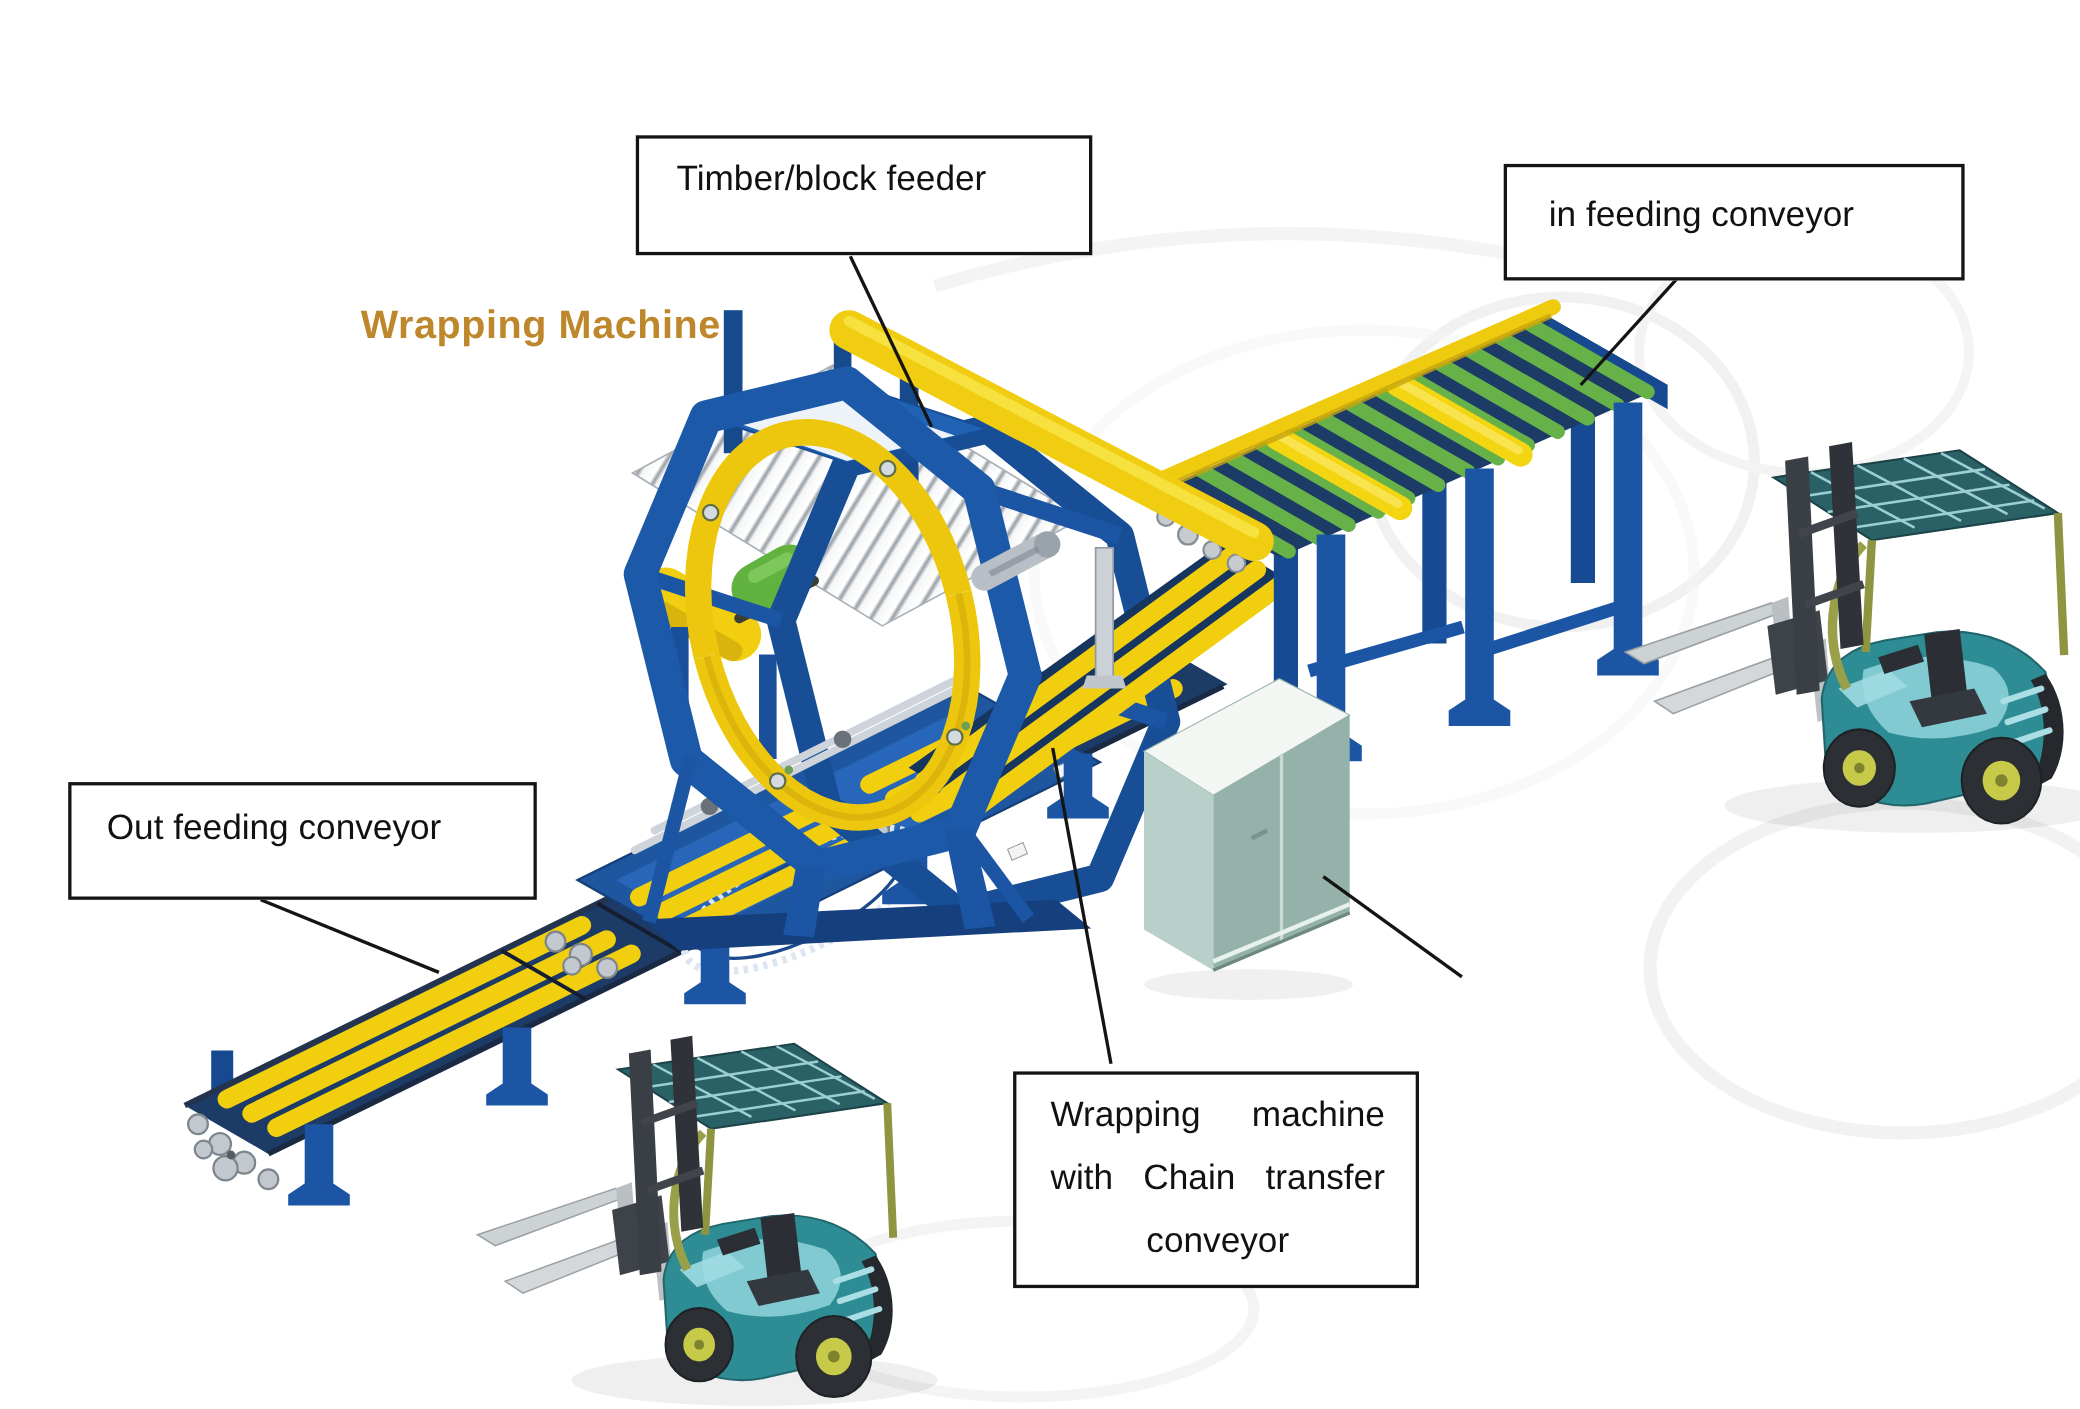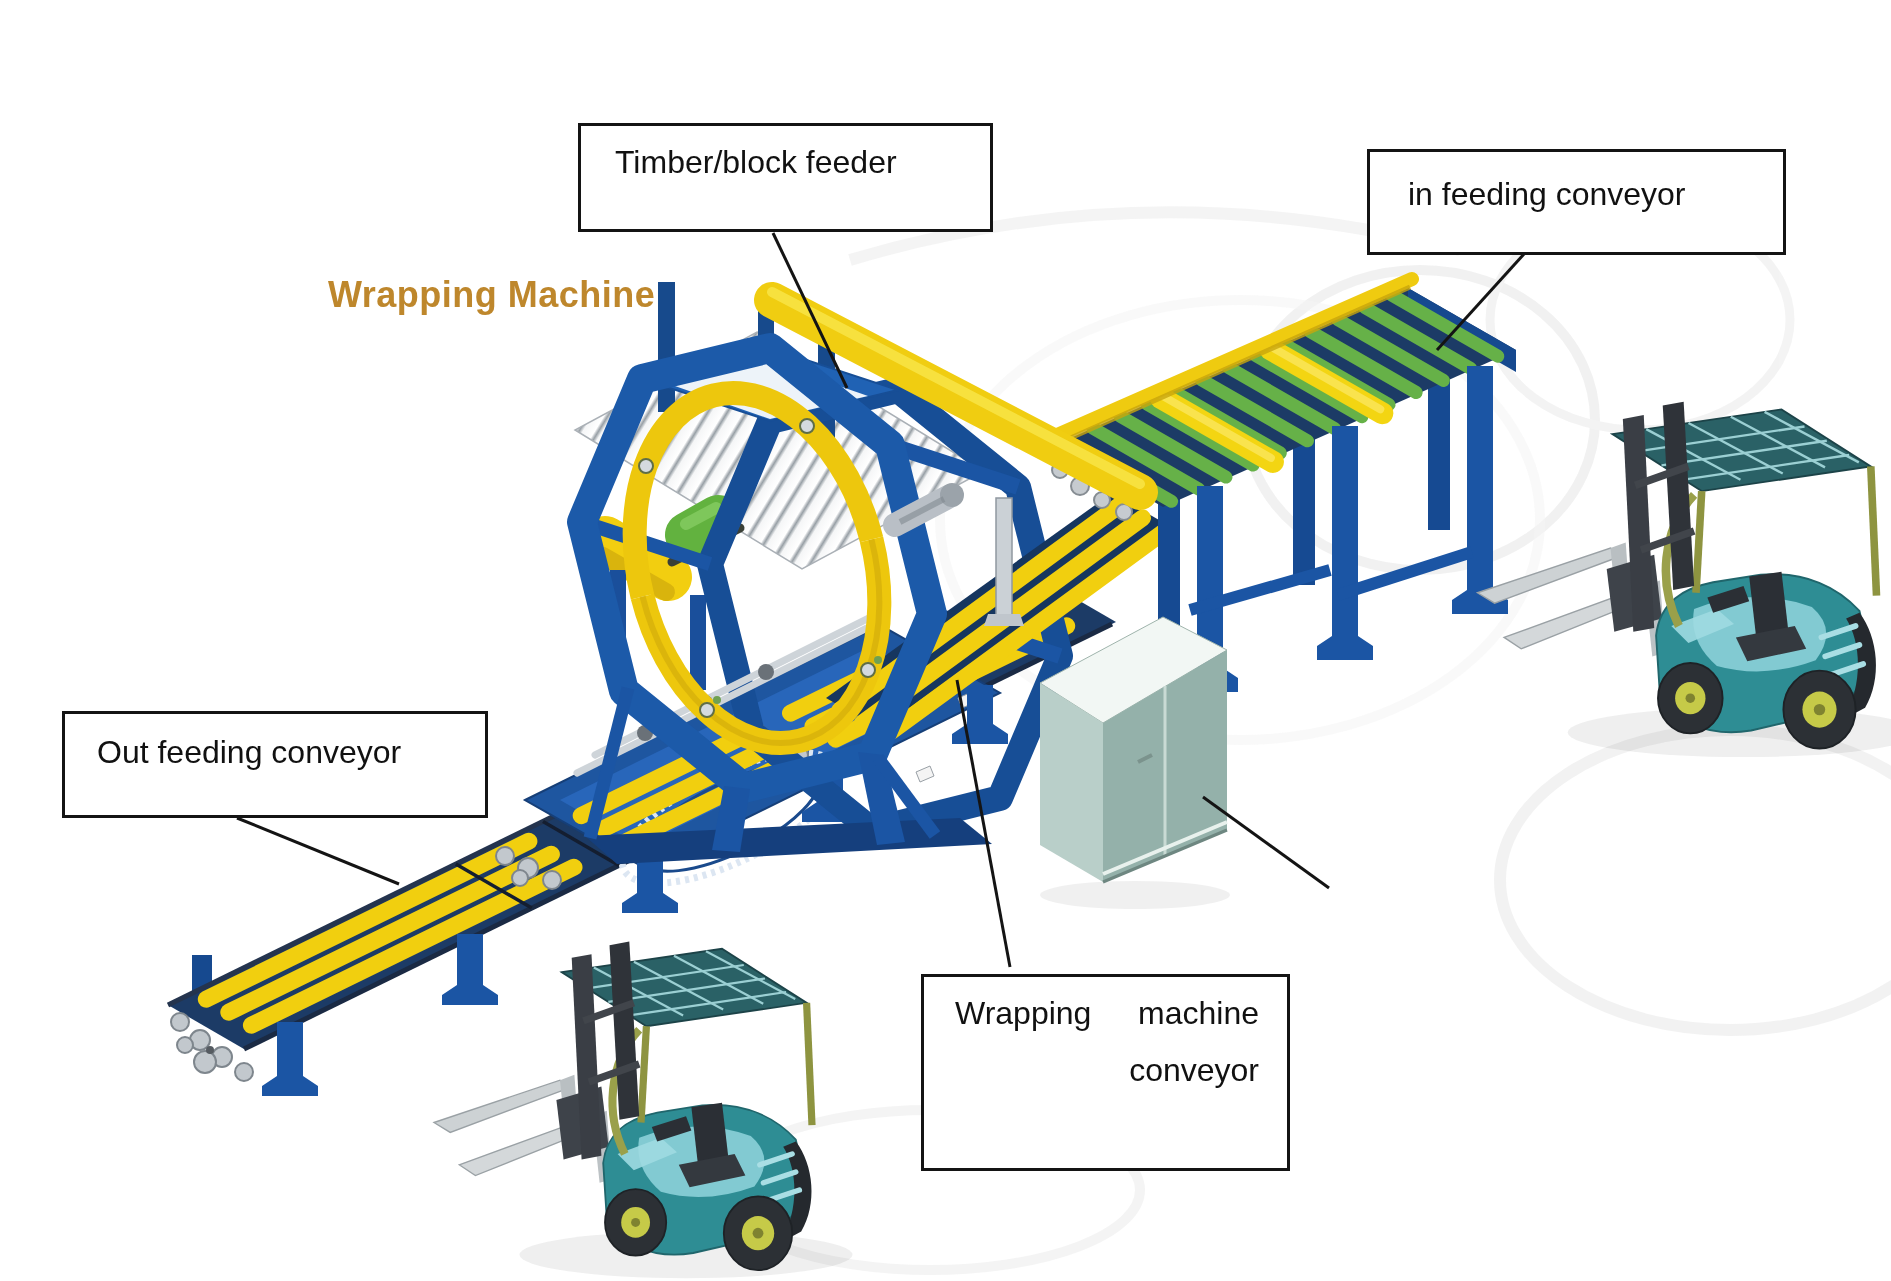--- a/index.html
+++ b/index.html
@@ -9,21 +9,21 @@
   .title{position:absolute;left:328px;top:274px;font-size:36px;font-weight:bold;
          color:#BE872C;letter-spacing:0.5px;}
   .lbl{position:absolute;background:#ffffff;border:3px solid #141414;color:#111111;
        font-size:32px;line-height:36px;box-sizing:border-box;}
   .lbl-timber{left:578px;top:123px;width:415px;height:109px;padding:18px 0 0 34px;}
   .lbl-infeed{left:1367px;top:149px;width:419px;height:106px;padding:24px 0 0 38px;}
   .lbl-outfeed{left:62px;top:711px;width:426px;height:107px;padding:20px 0 0 32px;}
   .lbl-console{left:1296px;top:841px;width:243px;height:95px;padding:24px 0 0 28px;}
   .lbl-wrap{left:921px;top:974px;width:369px;height:197px;padding:18px 28px 0 31px;}
   .lbl-wrap .jl{text-align:justify;text-align-last:justify;height:57px;}
-  .lbl-wrap .jlast{text-align:right;height:57px;}
+  .lbl-wrap .jlast{text-align:center;height:57px;}
 </style>
 </head>
 <body>
 
 <div class="stage">
 
 <svg width="1891" height="1281" viewBox="0 0 1891 1281">
   <defs>
     <linearGradient id="slats" x1="757" y1="332" x2="771.2" y2="340.7" gradientUnits="userSpaceOnUse" spreadMethod="repeat">
       <stop offset="0" stop-color="#98A0A6"></stop>
@@ -309,16 +309,17 @@
   <span>in feeding conveyor</span>
 </div>
 
 <div class="lbl lbl-outfeed">
   <span>Out feeding conveyor</span>
 </div>
 
 
 <div class="lbl lbl-wrap">
   <div class="jl">Wrapping machine</div>
+  <div class="jl">with Chain transfer</div>
   <div class="jlast">conveyor</div>
 </div>
 
 </div>
 
 </body></html>

